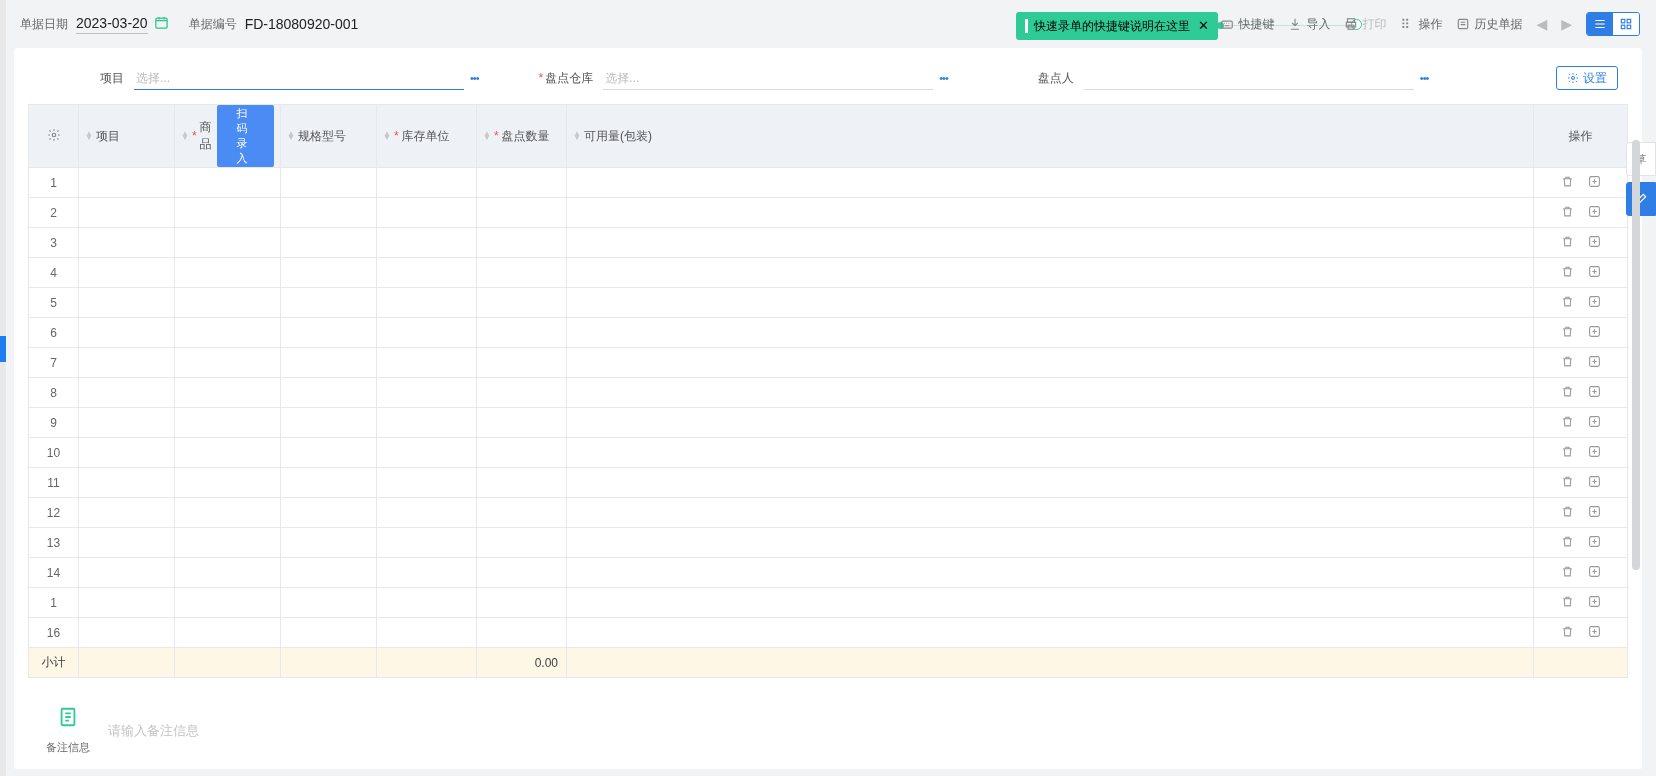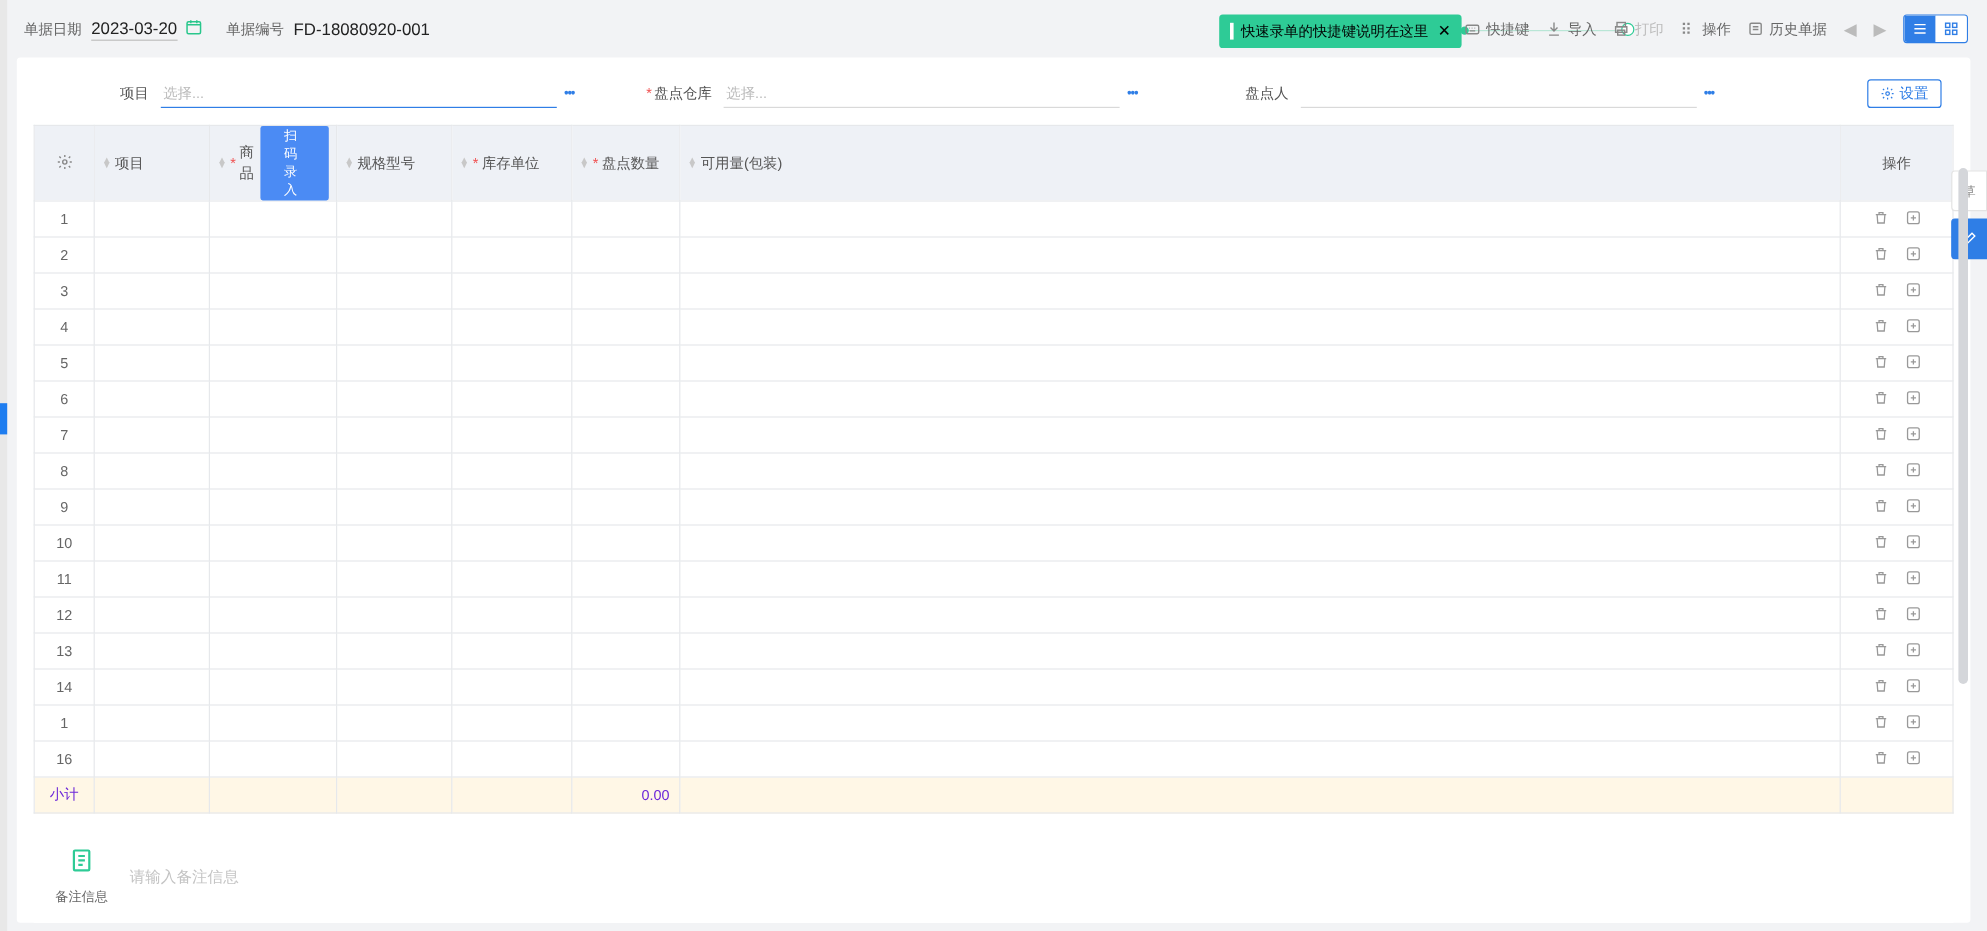--- a/index.html
+++ b/index.html
@@ -49,21 +49,21 @@
 .th-inner{display:flex;align-items:center;gap:3px}
 .sort{display:inline-flex;flex-direction:column;line-height:4px;color:#c8c8c8;font-size:8px}
 .star{color:#f05050}
 .scan-chip{background:#4b8bf4;color:#fff;padding:1px 20px;border-radius:2px;font-size:11px;margin-left:2px}
 .col-num{width:50px;text-align:center;color:#666}
 .col-gear{width:50px;text-align:center}
 .col-op{width:94px;text-align:center}
 td.col-op{color:#999}
 .op-ic{display:inline-flex;gap:14px;justify-content:center;width:100%}
 .op-ic span{cursor:pointer}
-.subtotal td{background:#fff7e6;color:#6d28d9}
+.subtotal td{background:#fff7e6;color:#404040}
 .subtotal .val{text-align:right;padding-right:8px}
 
 .right-float{position:absolute;right:0;top:142px;display:flex;flex-direction:column}
 .rf-btn{width:30px;height:34px;background:#fff;border:1px solid #e3e3e3;display:flex;align-items:center;justify-content:center;color:#888;border-radius:3px 0 0 3px;margin-bottom:6px;font-size:11px}
 .rf-btn.blue{background:#2f7ee6;color:#fff;border-color:#2f7ee6}
 
 .remark{margin:14px 14px 0;background:#fff;display:flex;align-items:center;padding:14px 18px;gap:18px}
 .remark .ric{display:flex;flex-direction:column;align-items:center;color:#2ecb96;font-size:11px}
 .remark .ric svg{width:22px;height:22px}
 .remark .rlab{color:#666;margin-top:12px}

